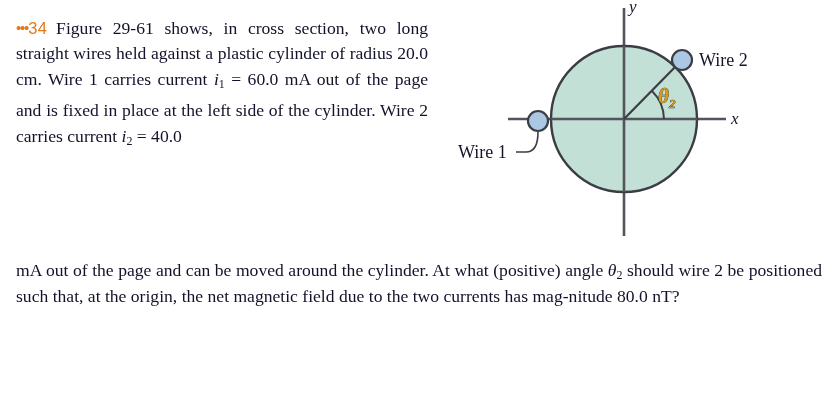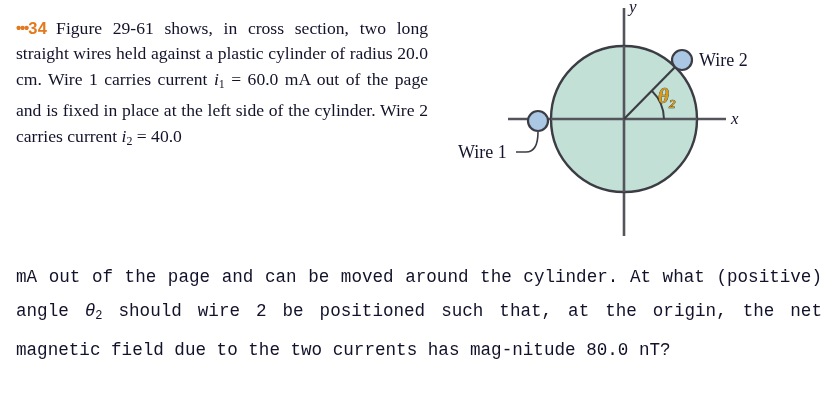--- a/index.html
+++ b/index.html
@@ -26,44 +26,43 @@
   #problem-paragraph-1 {
     font-size: 17.6px;
     line-height: 25.7px;
     text-align: justify;
     text-justify: inter-word;
     margin: 0;
     color: #12122a;
   }
   #problem-marker {
     color: #e4781d;
-    font-weight: bold;
+    font-weight: normal;
     font-family: "Liberation Sans", "DejaVu Sans", sans-serif;
     font-size: 16.5px;
     letter-spacing: 0.3px;
   }
   #problem-marker .dots {
     letter-spacing: -1.2px;
     font-size: 15px;
     vertical-align: 1.5px;
   }
   .marker-gap { display: inline-block; width: 9px; }
 
   #problem-paragraph-2 {
     position: absolute;
     left: 16px;
     top: 260px;
     width: 806px;
     font-size: 17.6px;
-    line-height: 34px;
+    line-height: 21px;
     text-align: justify;
     text-justify: inter-word;
     margin: 0;
     color: #12122a;
-    font-family: Liberation Mono, monospace;
   }
   #problem-paragraph-2 .lastline { text-align: left; }
 
   .ital { font-style: italic; }
   sub { font-size: 0.68em; vertical-align: -0.28em; }
 
   
   #figure-panel {
     position: absolute;
     left: 430px;

